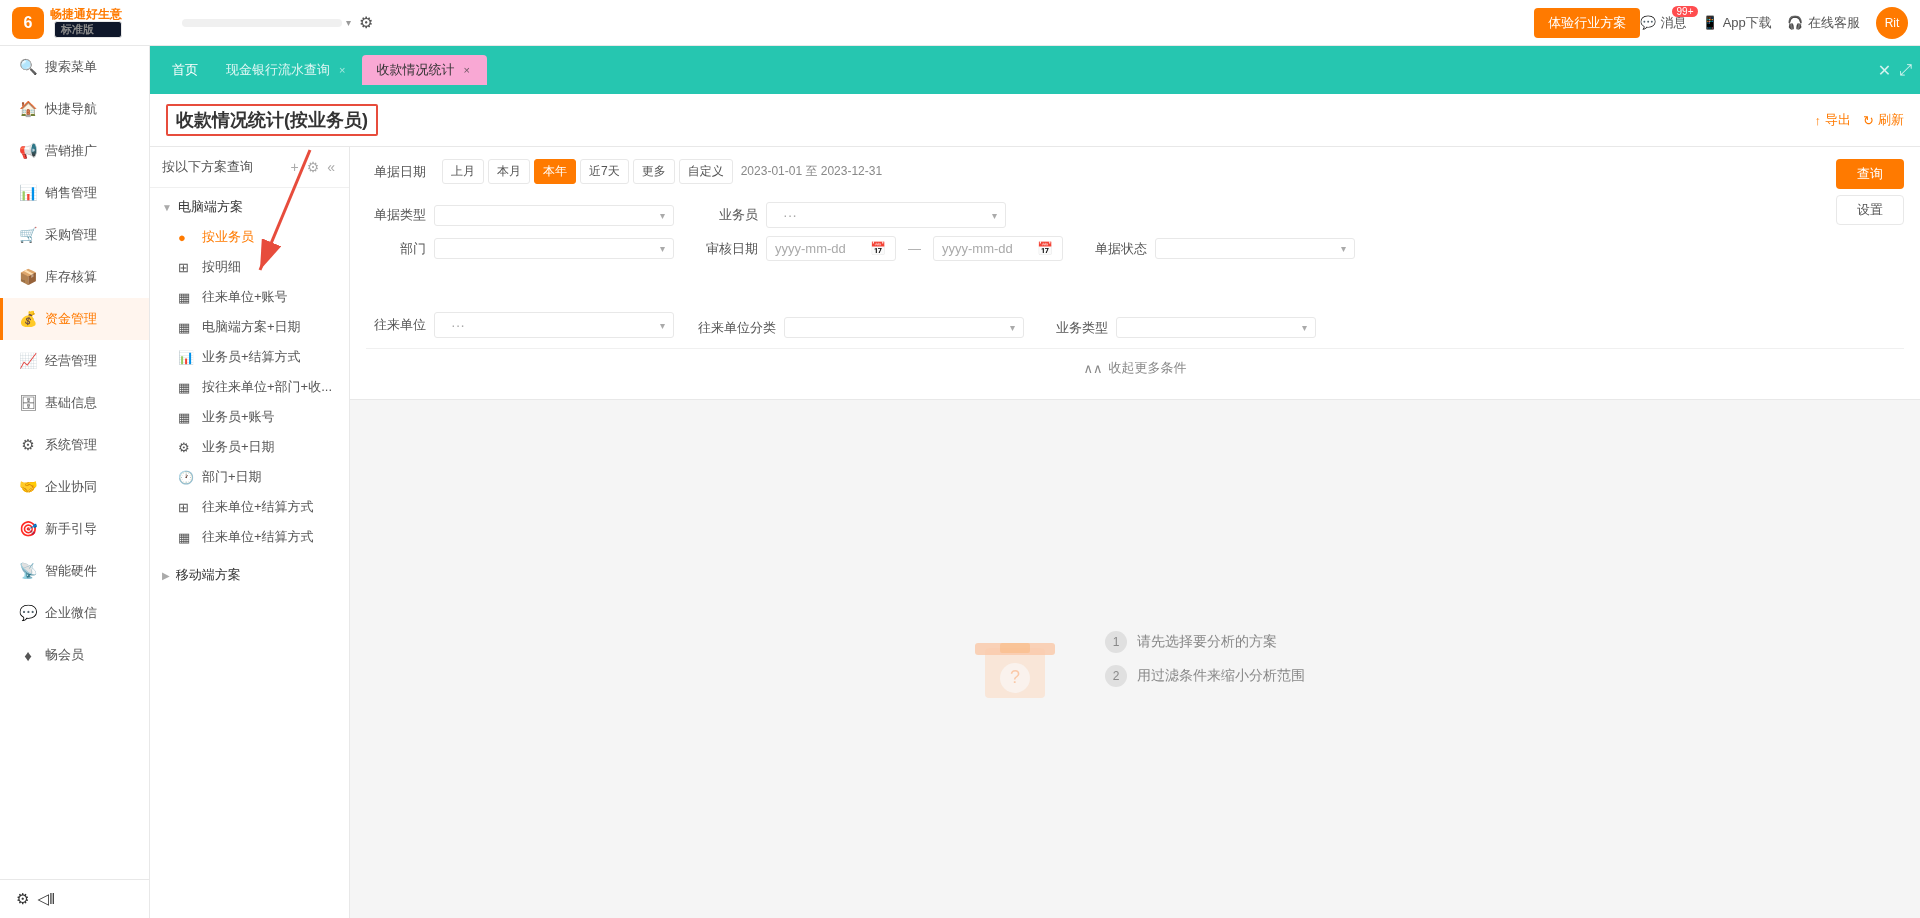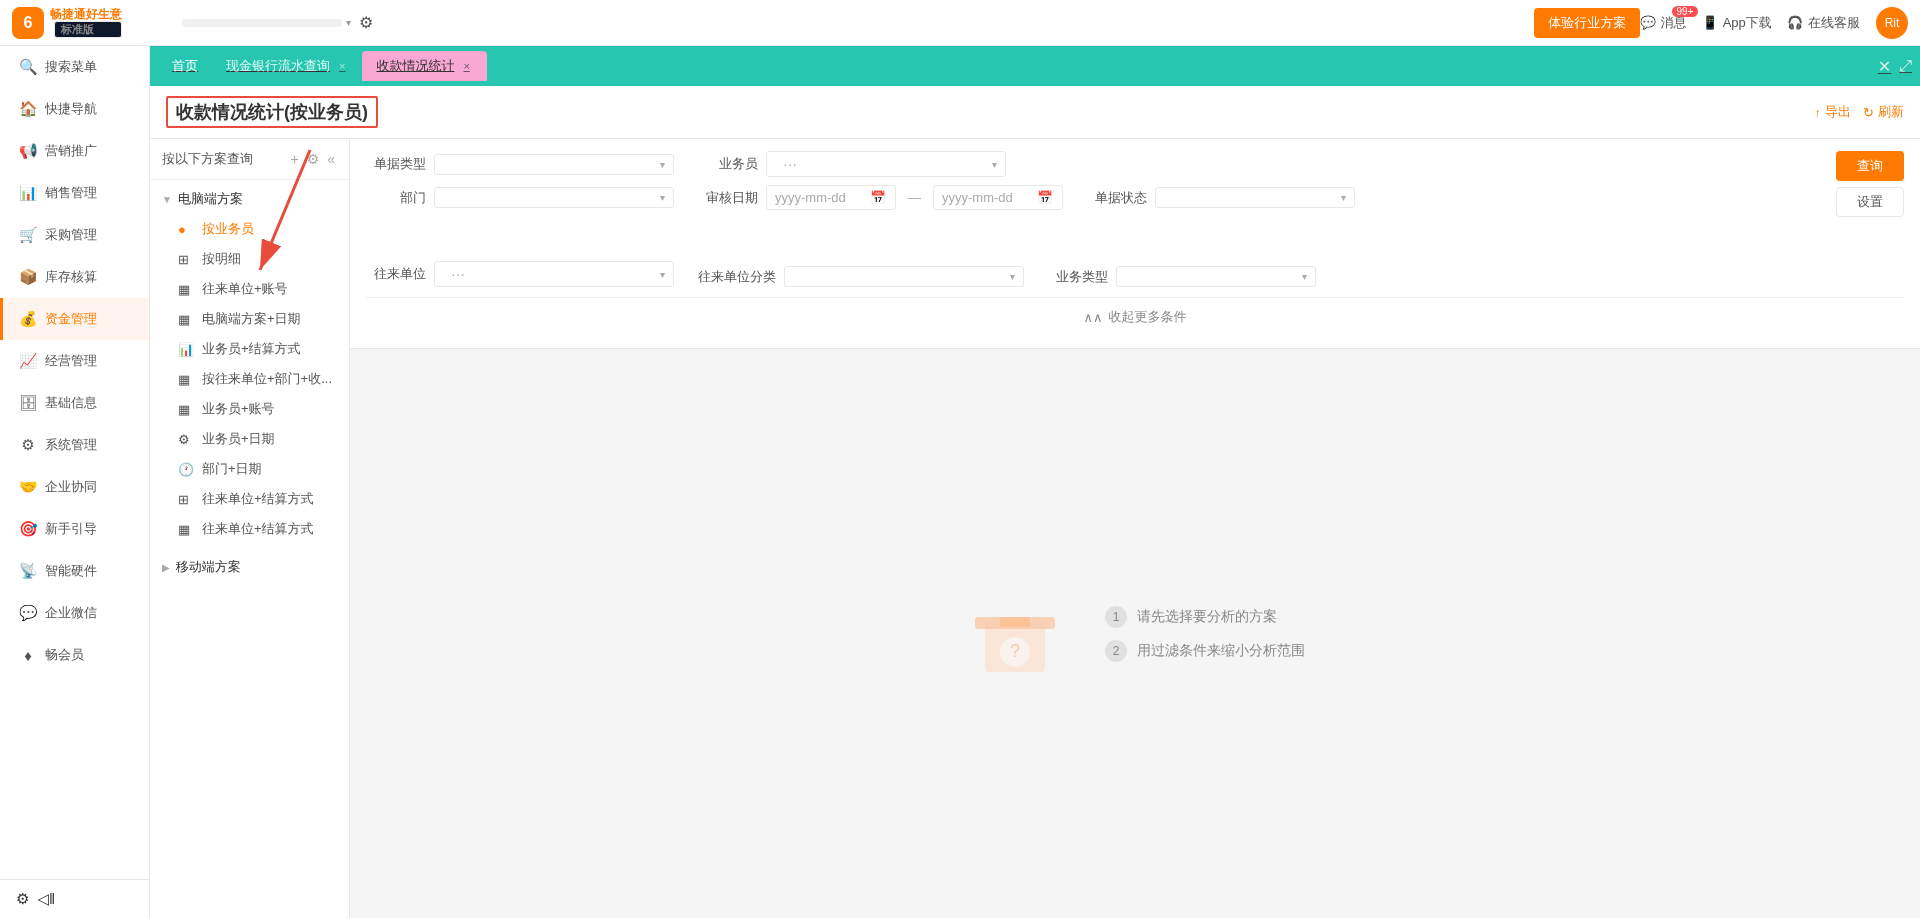--- a/index.html
+++ b/index.html
@@ -126,23 +126,22 @@
       display: flex;
       flex-direction: column;
       min-height: 0;
     }
 
     
     .tab-bar {
       background: #26c6b0;
       display: flex;
       align-items: center;
-      height: 40px;
+      height: 48px;
       padding: 0 8px;
-      text-decoration: underline;
     }
     .tab-item {
       display: flex;
       align-items: center;
       gap: 6px;
       padding: 6px 14px;
       cursor: pointer;
       color: rgba(255,255,255,0.85);
       font-size: 13px;
       border-radius: 4px 4px 0 0;
@@ -633,20 +632,35 @@
         </div>
       </div>
 
       <div class="right-panel">
 
         <div class="filter-area">
 
           <div style="display:flex;align-items:flex-start;gap:16px;margin-bottom:10px;">
             <div style="display:flex;flex-direction:column;gap:8px;flex:1;">
 
+              <div class="filter-row">
+                <span class="filter-label">单据日期</span>
+                <div class="date-btn-group">
+                  <button class="date-btn">上月</button>
+                  <button class="date-btn">本月</button>
+                  <button class="date-btn active">本年</button>
+                  <button class="date-btn">近7天</button>
+                  <button class="date-btn">更多</button>
+                  <button class="date-btn">自定义</button>
+                  <span class="date-range">2023-01-01 至 2023-12-31</span>
+                </div>
+
+                <div style="margin-left:auto;display:flex;flex-direction:column;gap:6px;">
+                </div>
+              </div>
 
               <div style="display:flex;align-items:center;gap:24px;">
                 <div style="display:flex;align-items:center;gap:8px;">
                   <span class="filter-label">单据类型</span>
                   <div class="filter-select" style="min-width:240px;">
                     <span></span>
                     <span class="select-arrow">▾</span>
                   </div>
                 </div>
                 <div style="display:flex;align-items:center;gap:8px;">

